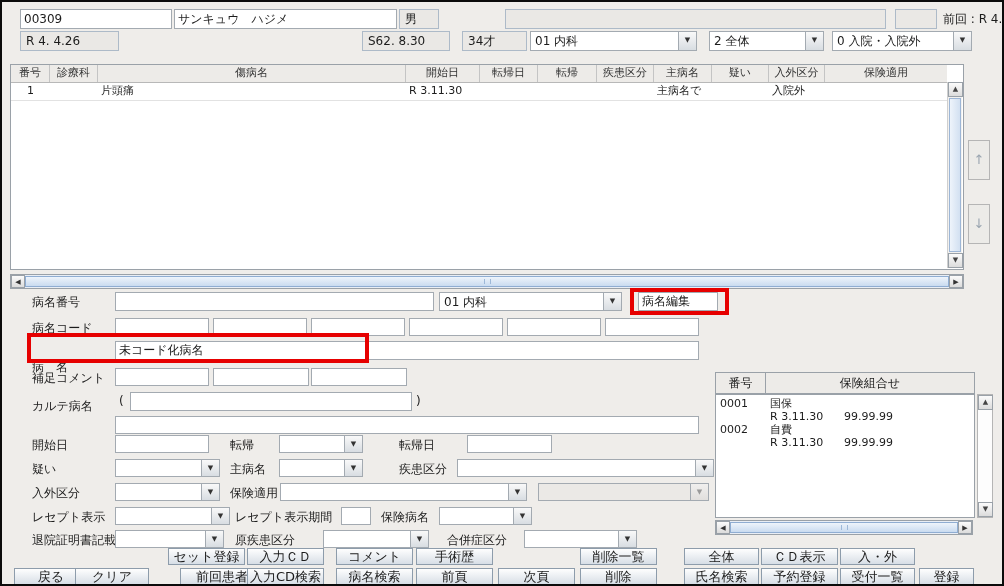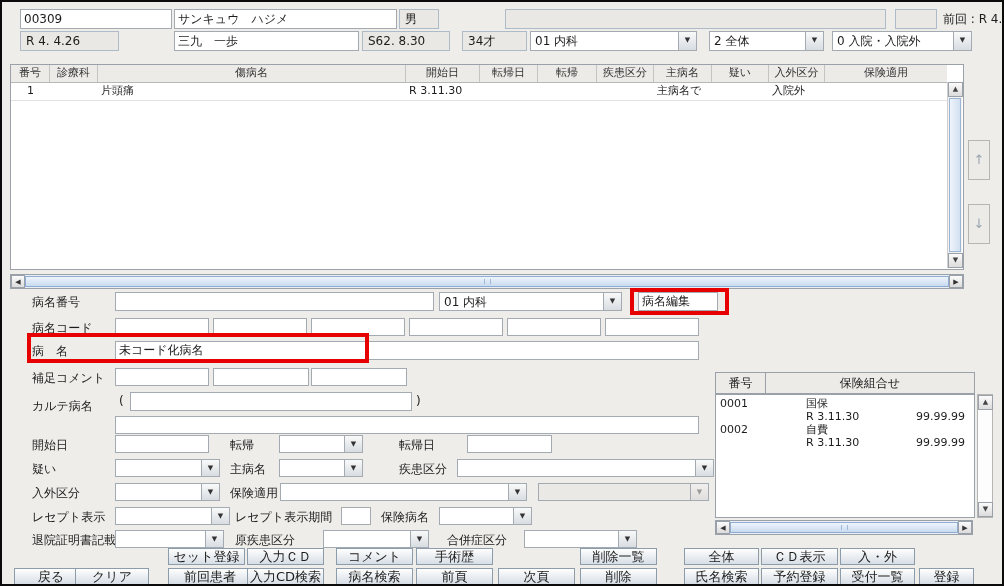--- a/index.html
+++ b/index.html
@@ -51,39 +51,38 @@
         border-left:1px solid #9db8d8;border-right:1px solid #9db8d8;}
 
   .nav-btn{position:absolute;width:22px;height:40px;box-sizing:border-box;background:#ecebe8;
            border:1px solid #b5b5b5;color:#9aa5b0;text-align:center;line-height:38px;font-size:13px;}
 
   
   .ihc{position:absolute;height:22px;box-sizing:border-box;background:#edebe8;border:1px solid #9aa1a8;
        text-align:center;line-height:20px;font-size:12px;}
   #ilist{position:absolute;left:713px;top:392px;width:260px;height:124px;background:#fff;
          border:1px solid #9aa1a8;box-sizing:border-box;padding-top:2px;font-size:11px;}
-  .ins-line{display:flex;height:13px;line-height:13px;gap:36px;}
+  .ins-line{display:flex;height:13px;line-height:13px;}
   .ic1{width:54px;padding-left:4px;box-sizing:border-box;}
   .ic2{width:74px;}
   .ic3{flex:1;}
 </style>
 </head>
 <body>
 
 <div id="app">
 
   <input class="inp" style="left: 18px; top: 7px; width: 152px; height: 20px;" value="00309">
   <input class="inp" style="left: 172px; top: 7px; width: 223px; height: 20px;" value="サンキュウ　ハジメ">
   <div class="ro" style="left:397px;top:7px;width:40px">男</div>
   <div class="ro" style="left:503px;top:7px;width:381px"></div>
   <div class="ro" style="left:893px;top:7px;width:42px"></div>
   <div class="lbl" style="left:941px;top:10px">前回 : R 4. 3.30</div>
 
   <div class="ro" style="left:18px;top:29px;width:99px">R 4. 4.26</div>
-  <input class="inp" style="left: 172px; top: 29px; width: 185px; height: 20px;" value="三九　一歩">
   <div class="ro" style="left:360px;top:29px;width:88px">S62. 8.30</div>
   <div class="ro" style="left:460px;top:29px;width:65px">34才</div>
   <div class="dd" style="left:528px;top:29px;width:167px;height:20px">
     <span class="ddv">01 内科</span>
     <span class="dda">▼</span>
   </div>
   <div class="dd" style="left:707px;top:29px;width:115px;height:20px">
     <span class="ddv">2 全体</span>
     <span class="dda">▼</span>
   </div>
@@ -147,21 +146,21 @@
   <div class="redbox" style="left:628px;top:286px;width:99px;height:27px"></div>
 
   <div class="lbl" style="left:30px;top:319px">病名コード</div>
   <input class="inp" style="left: 113px; top: 316px; width: 94px; height: 18px;">
   <input class="inp" style="left: 211px; top: 316px; width: 94px; height: 18px;">
   <input class="inp" style="left: 309px; top: 316px; width: 94px; height: 18px;">
   <input class="inp" style="left: 407px; top: 316px; width: 94px; height: 18px;">
   <input class="inp" style="left: 505px; top: 316px; width: 94px; height: 18px;">
   <input class="inp" style="left: 603px; top: 316px; width: 94px; height: 18px;">
 
-  <div class="lbl" style="left:30px;top:342px">病　名</div>
+  <div class="lbl" style="left:30px;top:358px">病　名</div>
   <input class="inp" style="left: 113px; top: 339px; width: 584px;" value="未コード化病名">
   <div class="redbox" style="left:25px;top:331px;width:342px;height:30px"></div>
 
   <div class="lbl" style="left:30px;top:369px">補足コメント</div>
   <input class="inp" style="left: 113px; top: 366px; width: 94px; height: 18px;">
   <input class="inp" style="left: 211px; top: 366px; width: 96px; height: 18px;">
   <input class="inp" style="left: 309px; top: 366px; width: 96px; height: 18px;">
 
   <div class="lbl" style="left:117px;top:392px">(</div>
   <input class="inp" style="left: 128px; top: 390px; width: 282px;">
@@ -278,21 +277,21 @@
   <div class="btn" style="left:245px;top:546px;width:77px">入力ＣＤ</div>
   <div class="btn" style="left:334px;top:546px;width:77px">コメント</div>
   <div class="btn" style="left:414px;top:546px;width:77px">手術歴</div>
   <div class="btn" style="left:578px;top:546px;width:77px">削除一覧</div>
   <div class="btn" style="left:682px;top:546px;width:75px">全体</div>
   <div class="btn" style="left:759px;top:546px;width:77px">ＣＤ表示</div>
   <div class="btn" style="left:838px;top:546px;width:75px">入・外</div>
 
   <div class="btn" style="left:12px;top:566px;width:74px">戻る</div>
   <div class="btn" style="left:73px;top:566px;width:74px">クリア</div>
-  <div class="btn" style="left:166px;top:566px;width:84px">前回患者</div>
+  <div class="btn" style="left:178px;top:566px;width:84px">前回患者</div>
   <div class="btn" style="left:245px;top:566px;width:77px">入力CD検索</div>
   <div class="btn" style="left:334px;top:566px;width:77px">病名検索</div>
   <div class="btn" style="left:414px;top:566px;width:77px">前頁</div>
   <div class="btn" style="left:496px;top:566px;width:77px">次頁</div>
   <div class="btn" style="left:578px;top:566px;width:77px">削除</div>
   <div class="btn" style="left:682px;top:566px;width:75px">氏名検索</div>
   <div class="btn" style="left:759px;top:566px;width:77px">予約登録</div>
   <div class="btn" style="left:838px;top:566px;width:75px">受付一覧</div>
   <div class="btn" style="left:917px;top:566px;width:55px">登録</div>
 

